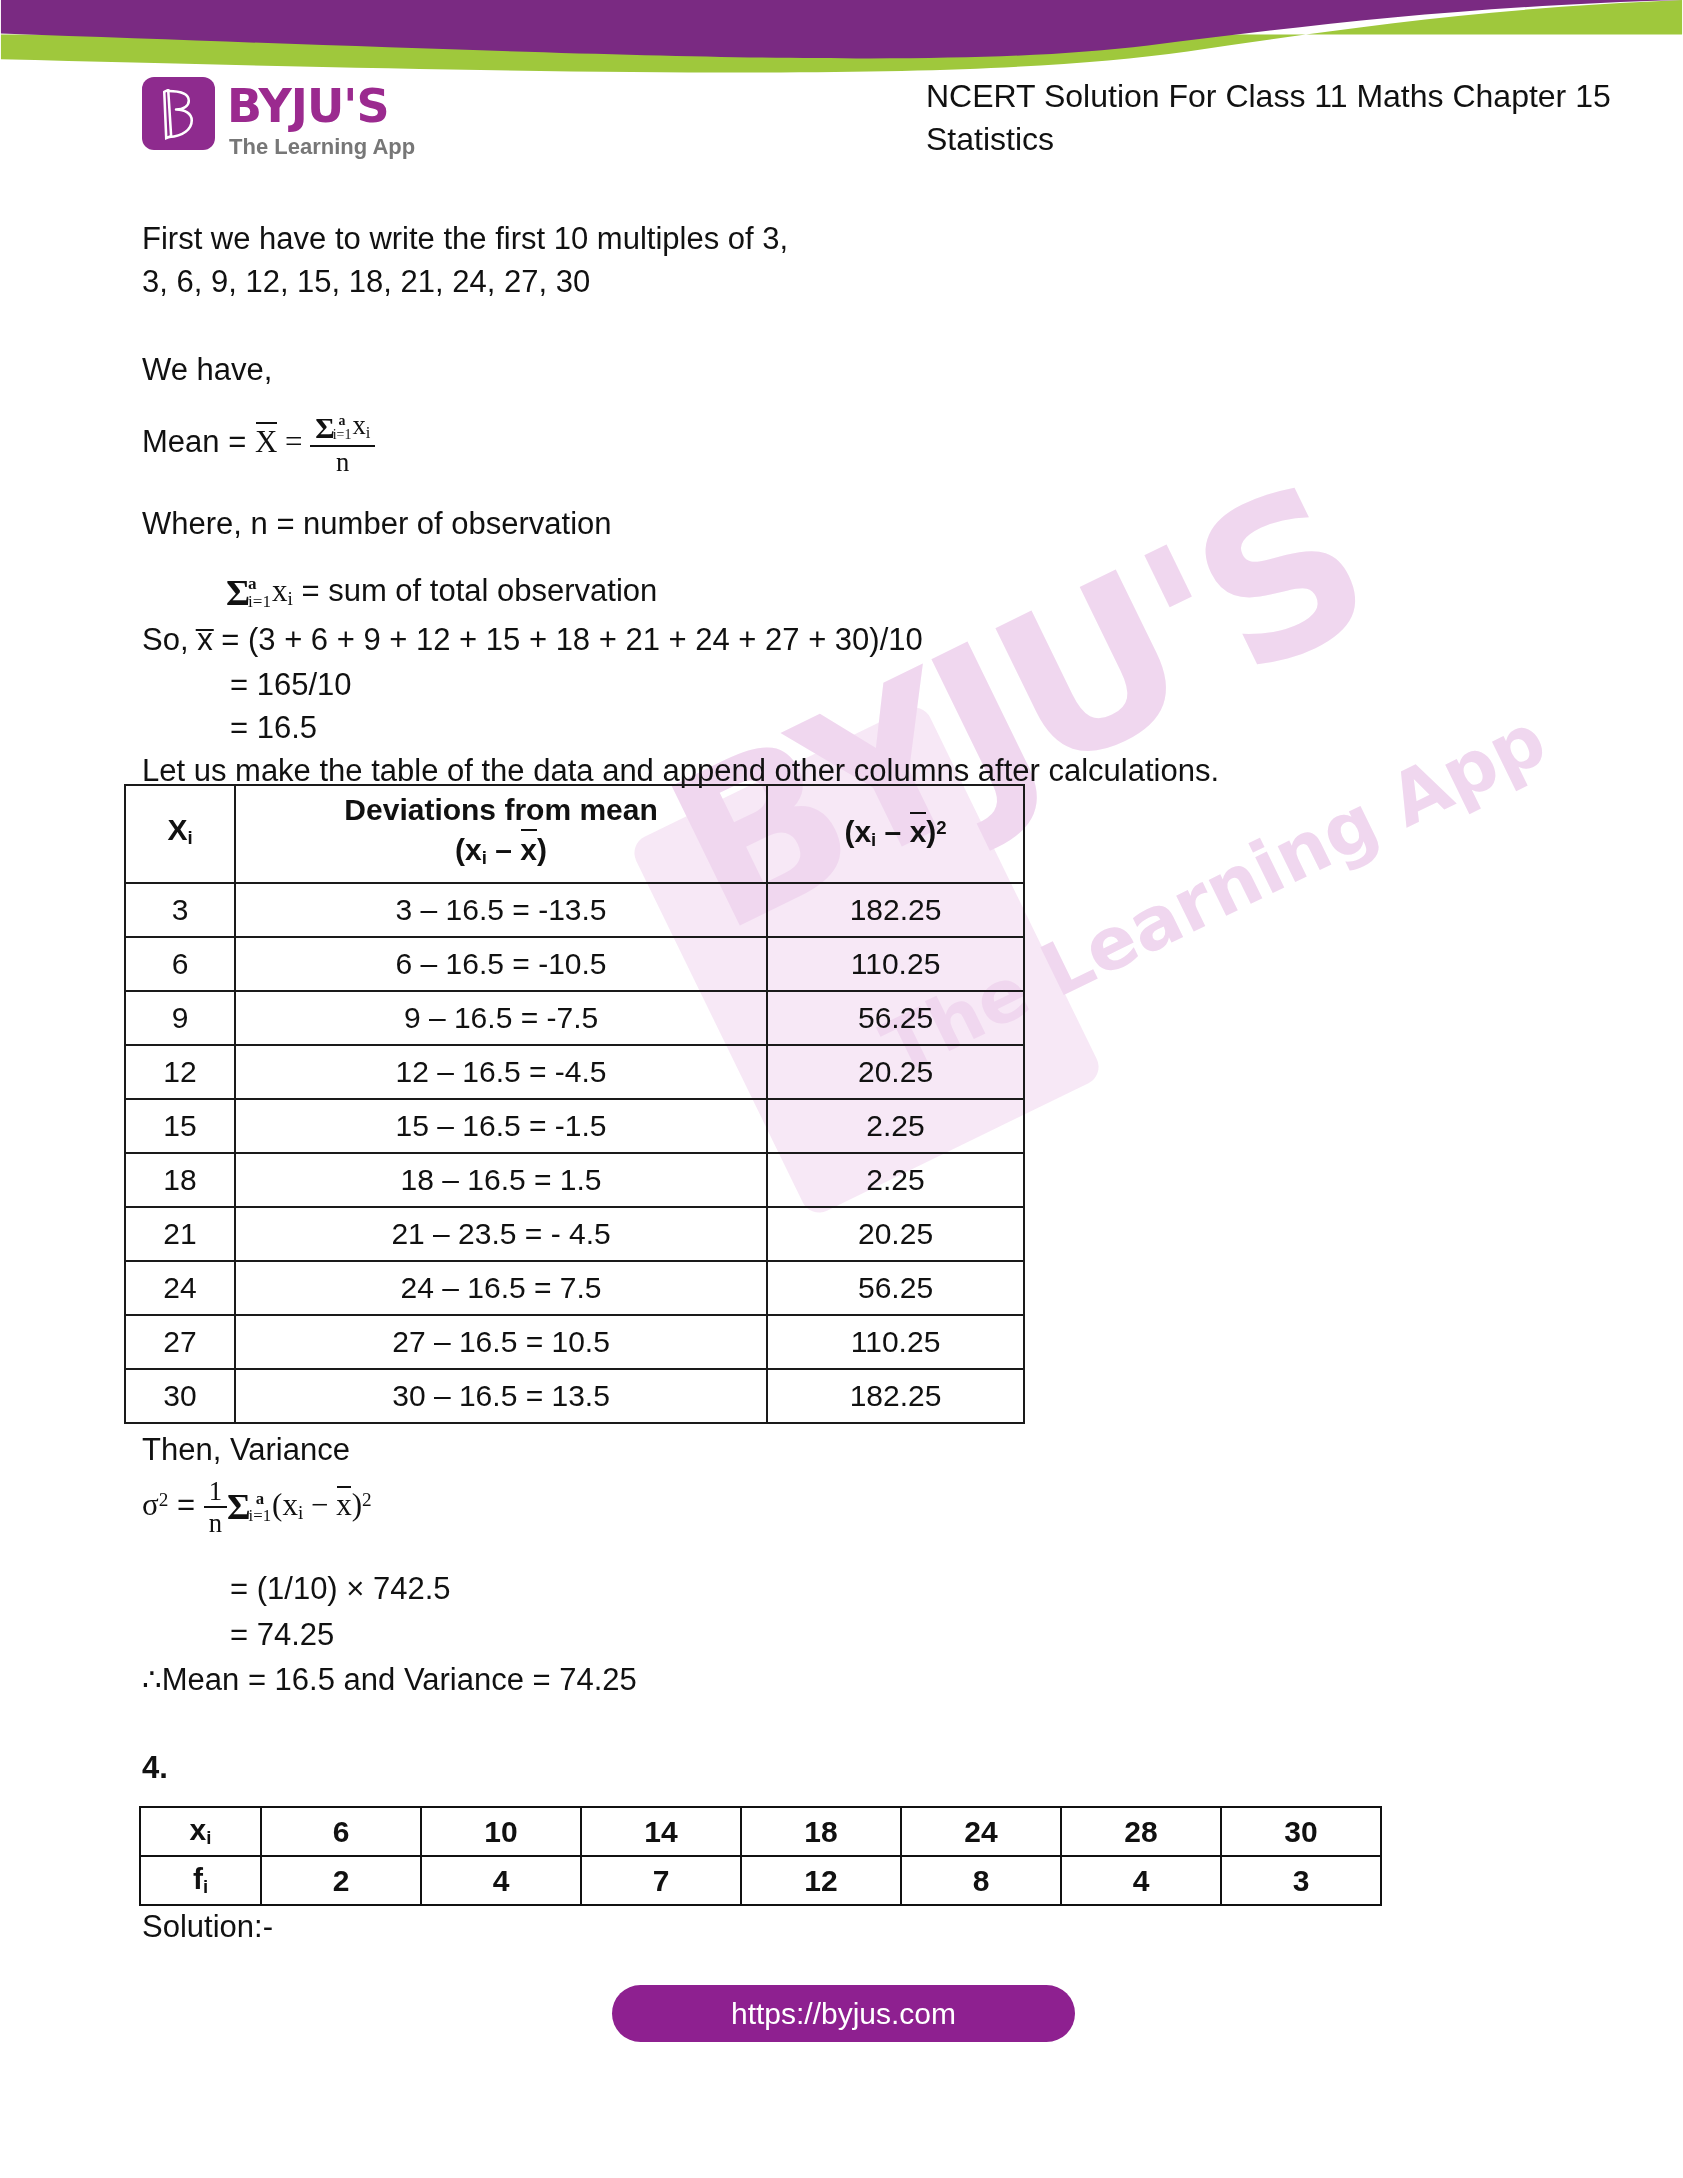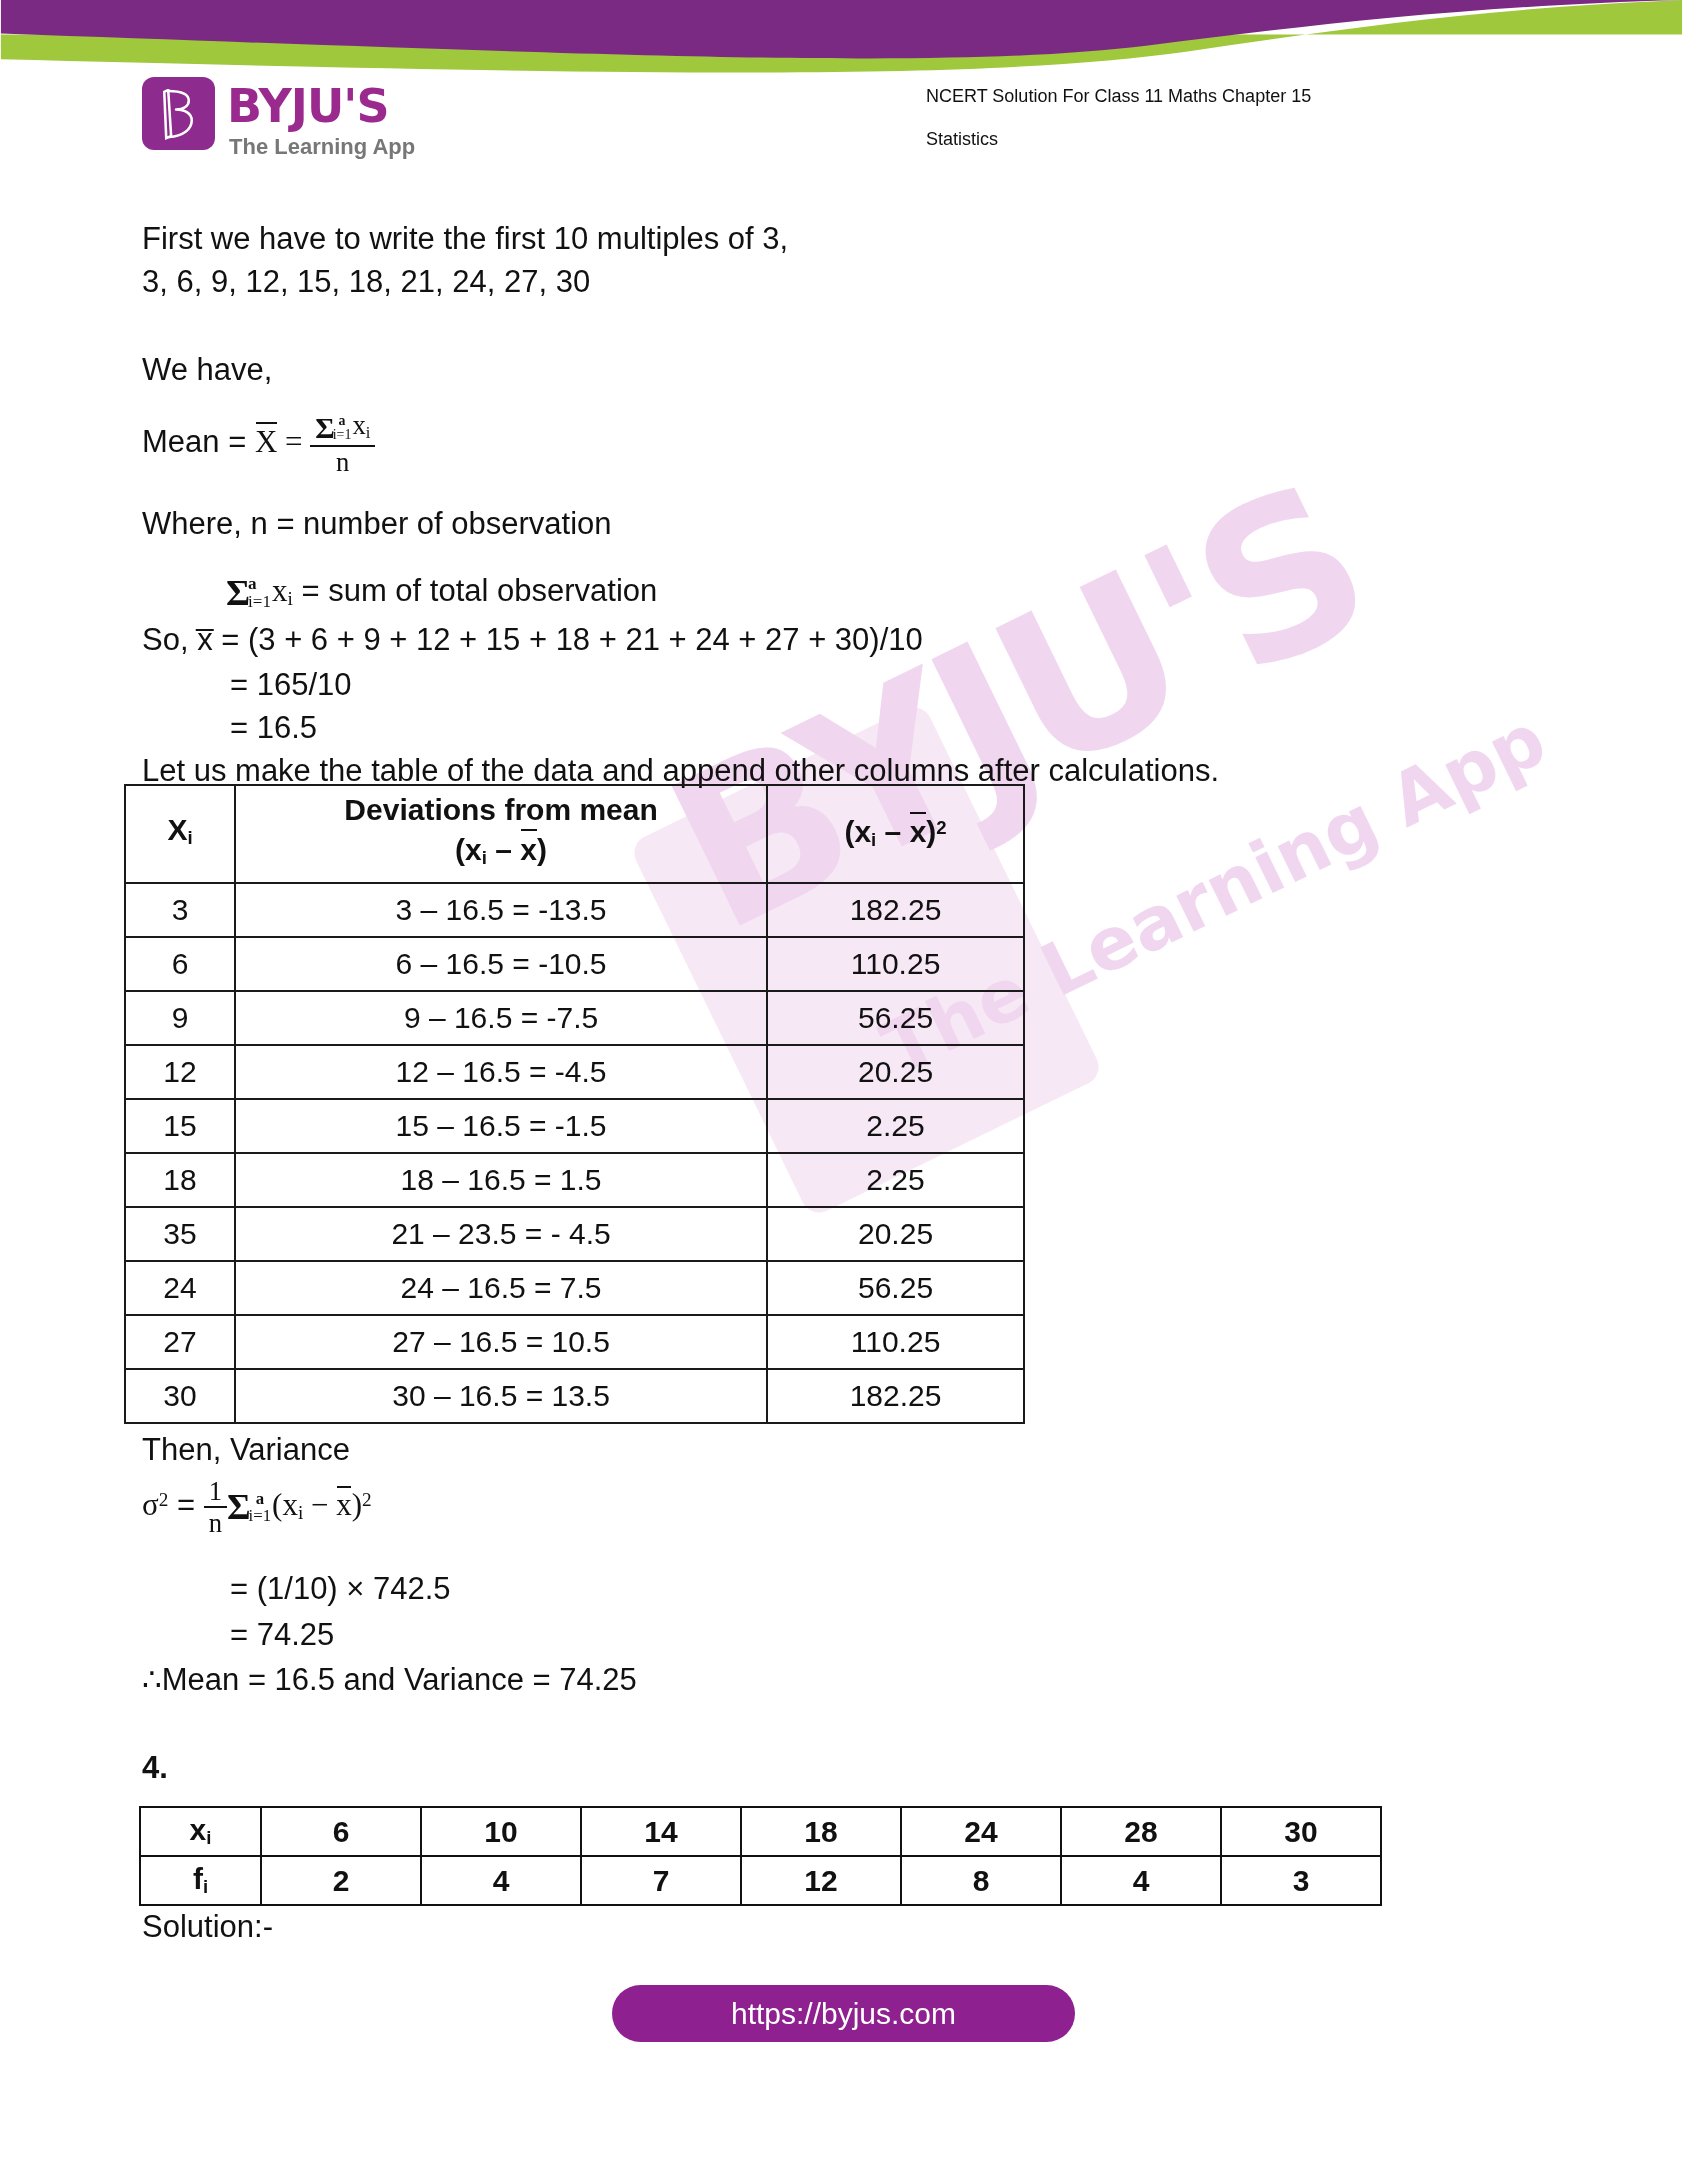--- a/index.html
+++ b/index.html
@@ -76,21 +76,21 @@
     font-size: 22px;
     font-weight: bold;
     color: #777777;
     line-height: 1;
   }
   .doc-title {
     position: absolute;
     left: 926px;
     top: 16px;
     width: 693px;
-    font-size: 18px;
+    font-size: 32px;
     line-height: 43px;
     color: #111111;
     font-family: "Liberation Sans", sans-serif;
   }
   .doc-title div { white-space: nowrap; }
 
   
   .watermark {
     position: absolute;
     left: 673px;
@@ -413,21 +413,21 @@
         <td class="c1">15</td>
         <td class="c2">15 – 16.5 = -1.5</td>
         <td class="c3">2.25</td>
       </tr>
       <tr>
         <td class="c1">18</td>
         <td class="c2">18 – 16.5 = 1.5</td>
         <td class="c3">2.25</td>
       </tr>
       <tr>
-        <td class="c1">35</td>
+        <td class="c1">21</td>
         <td class="c2">21 – 23.5 = - 4.5</td>
         <td class="c3">20.25</td>
       </tr>
       <tr>
         <td class="c1">24</td>
         <td class="c2">24 – 16.5 = 7.5</td>
         <td class="c3">56.25</td>
       </tr>
       <tr>
         <td class="c1">27</td>

